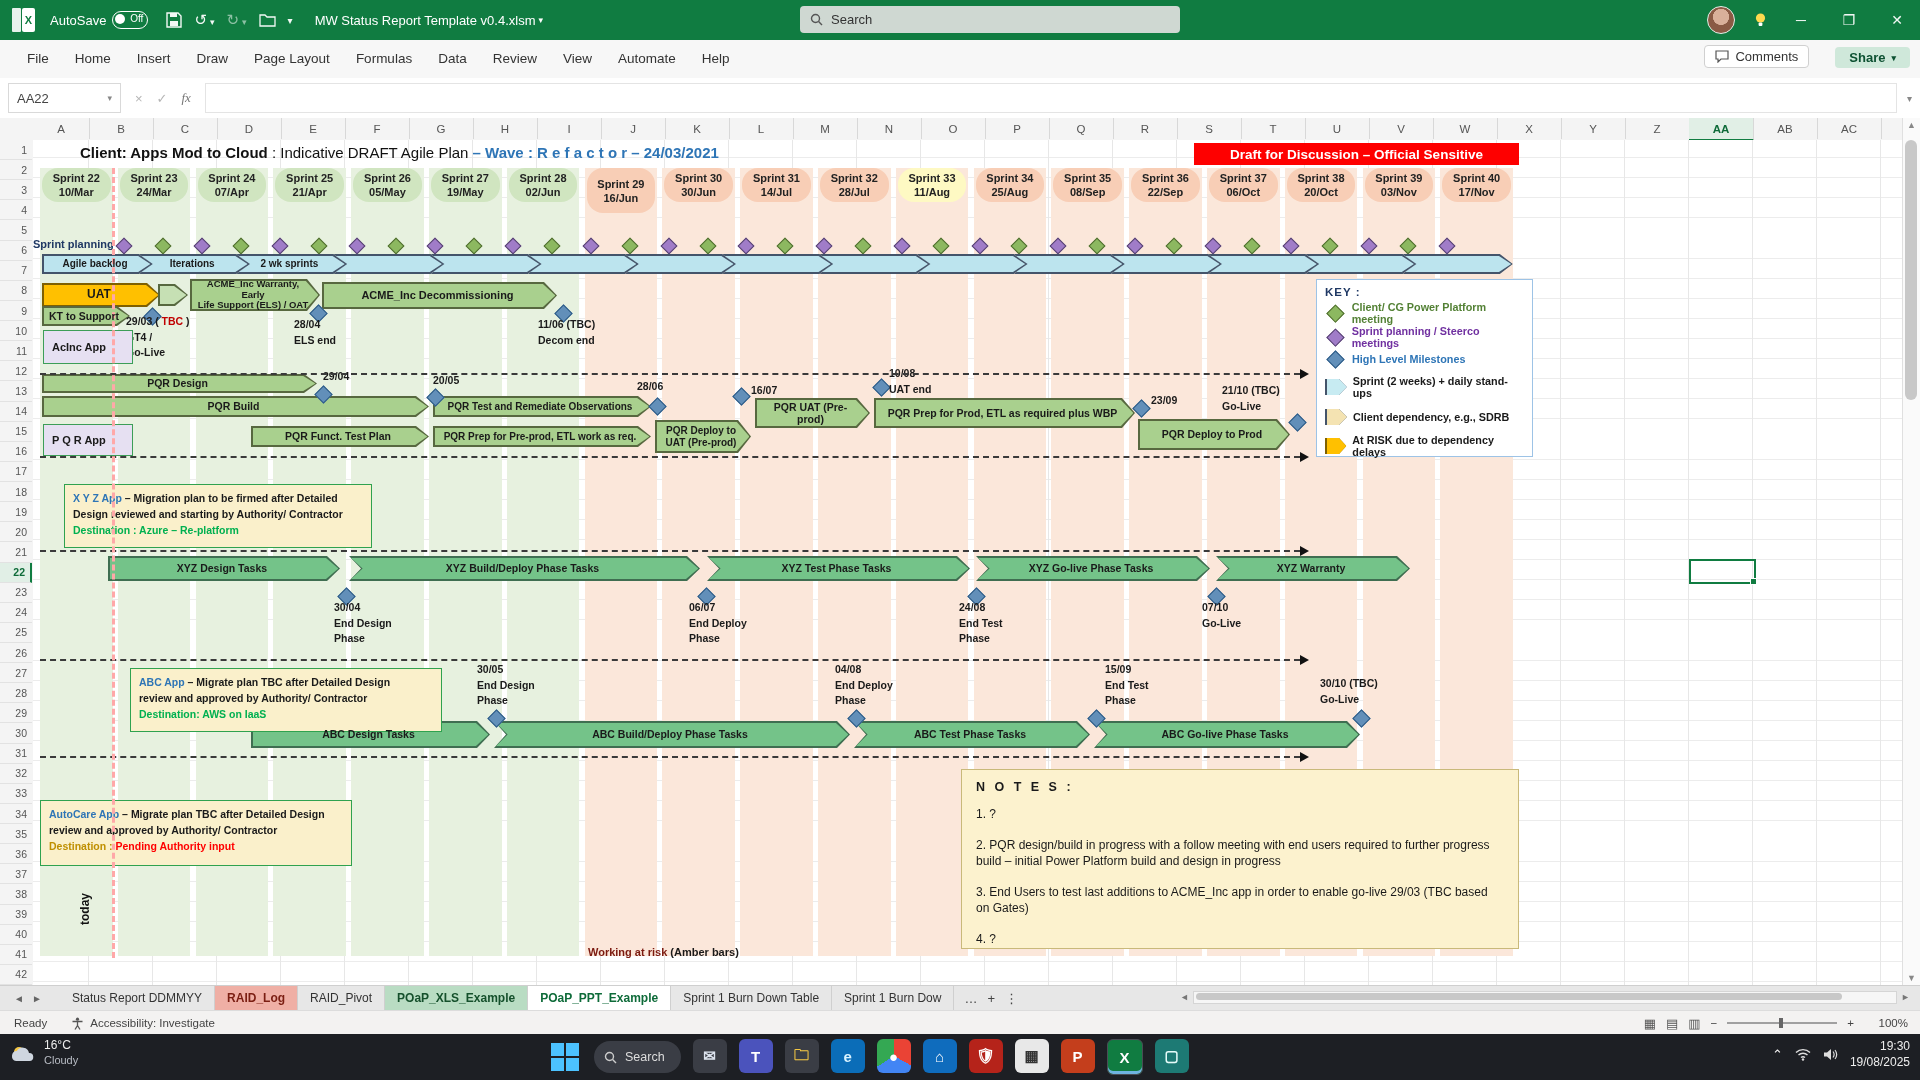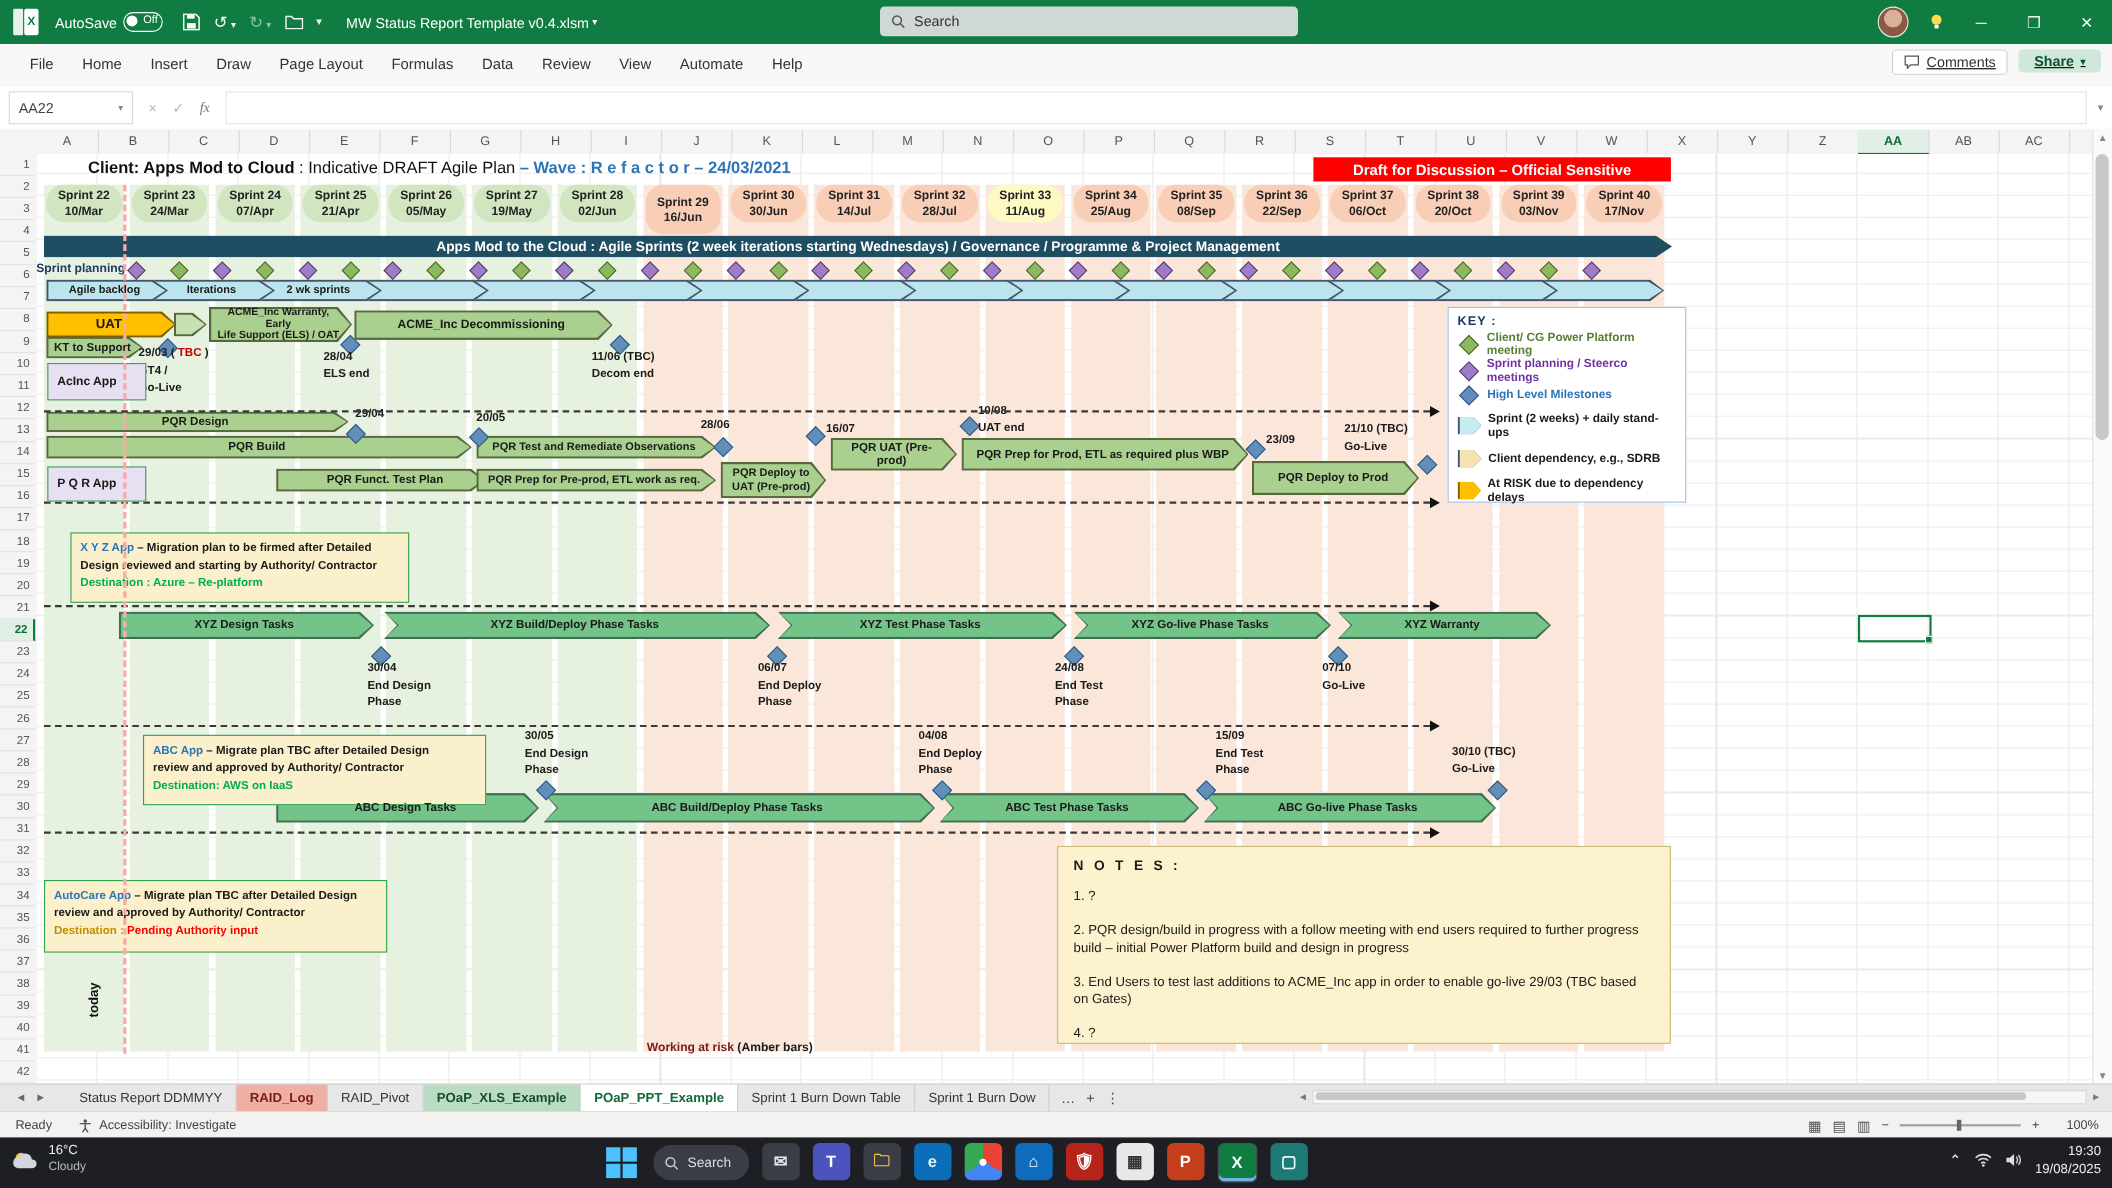--- a/index.html
+++ b/index.html
@@ -23,21 +23,21 @@
     display:flex;align-items:center;color:#333;font-size:13px;}
   #tb-search svg{margin:0 8px 0 10px;}
   #tb-right{position:absolute;right:8px;top:0;height:40px;display:flex;align-items:center;gap:18px;}
   .winbtn{width:30px;text-align:center;font-size:14px;opacity:.95;}
   #avatar{width:26px;height:26px;border-radius:50%;background:radial-gradient(circle at 50% 38%,#d9b09a 0 38%,#8a5a44 40% 100%);border:1px solid #e5efe9;}
   
   #menubar{position:absolute;left:0;top:40px;width:1920px;height:38px;background:#f7f7f7;border-bottom:1px solid #e1e1e1;
     display:flex;align-items:center;font-size:13.5px;color:#333;}
   .menu-item{padding:0 13px;line-height:38px;}
   .menu-item.first{margin-left:14px;}
-  #menu-right{position:absolute;right:10px;top:45px;display:flex;gap:10px;align-items:flex-start;font-size:13px;text-decoration:underline;}
+  #menu-right{position:absolute;right:10px;top:45px;display:flex;gap:26px;align-items:flex-end;font-size:13px;}
   #comments-btn{border:1px solid #d0d0d0;border-radius:4px;padding:3px 10px;background:#fff;display:flex;gap:6px;align-items:center;color:#333;}
   #share-btn{border-radius:4px;padding:3px 14px;background:#cfe8da;color:#0d5132;font-weight:bold;display:flex;gap:6px;align-items:center;}
   
   #formulabar{position:absolute;left:0;top:78px;width:1920px;height:40px;background:#fff;border-bottom:1px solid #d9d9d9;
     display:flex;align-items:center;font-size:13px;color:#444;}
   #namebox{width:95px;height:28px;border:1px solid #d9d9d9;margin-left:8px;display:flex;align-items:center;justify-content:space-between;padding:0 8px;text-align:right;}
   .fx-icons{display:flex;gap:14px;margin-left:14px;color:#b5b5b5;align-items:center;}
   #formula-input{flex:1;height:28px;border:1px solid #e4e4e4;margin:0 10px 0 14px;background:#fff;}
   
   #colheaders{position:absolute;left:0;top:118px;width:1903px;height:22px;background:#f4f4f4;border-bottom:1px solid #cfcfcf;}
@@ -401,21 +401,20 @@
         <div class="stripe" style="left: 1407.4px; width: 72.5px; background: rgb(251, 231, 218);"></div>
         <div class="sprintbox" style="left: 1409.4px; top: 28px; width: 68.5px; height: 34px; background: rgb(248, 206, 182);">
           <span>Sprint 40</span>
           <span>17/Nov</span>
         </div>
       </div>
     <div id="title-row" style="left:47px;top:4px;">
       <b>Client: Apps Mod to Cloud</b><span> : Indicative DRAFT Agile Plan </span><b style="color:#2E75B6;">– Wave :  R e f a c t o r  –  24/03/2021</b>
     </div>
     <div id="draft-banner" style="left:1161px;top:3px;width:325px;height:22px;">Draft for Discussion – Official Sensitive</div>
-    <div id="main-banner" style="left:7px;top:74px;width:1480px;height:20px;">Apps Mod to the Cloud : Agile Sprints (2 week iterations starting Wednesdays) / Governance / Programme &amp; Project Management</div>
     <div id="sprintplan-lbl" style="left:0px;top:98px;">Sprint planning</div>
     <div id="gantt">
         <div class="diamond" style="left: 85px; top: 100px; width: 10px; height: 10px; background: rgb(160, 124, 200); border: 1.5px solid rgb(84, 64, 110);"></div>
         <div class="diamond" style="left: 123.9px; top: 100px; width: 10px; height: 10px; background: rgb(140, 184, 96); border: 1.5px solid rgb(78, 107, 46);"></div>
         <div class="diamond" style="left: 162.8px; top: 100px; width: 10px; height: 10px; background: rgb(160, 124, 200); border: 1.5px solid rgb(84, 64, 110);"></div>
         <div class="diamond" style="left: 201.7px; top: 100px; width: 10px; height: 10px; background: rgb(140, 184, 96); border: 1.5px solid rgb(78, 107, 46);"></div>
         <div class="diamond" style="left: 240.6px; top: 100px; width: 10px; height: 10px; background: rgb(160, 124, 200); border: 1.5px solid rgb(84, 64, 110);"></div>
         <div class="diamond" style="left: 279.5px; top: 100px; width: 10px; height: 10px; background: rgb(140, 184, 96); border: 1.5px solid rgb(78, 107, 46);"></div>
         <div class="diamond" style="left: 318.4px; top: 100px; width: 10px; height: 10px; background: rgb(160, 124, 200); border: 1.5px solid rgb(84, 64, 110);"></div>
         <div class="diamond" style="left: 357.3px; top: 100px; width: 10px; height: 10px; background: rgb(140, 184, 96); border: 1.5px solid rgb(78, 107, 46);"></div>
@@ -463,21 +462,21 @@
         <div class="bar" style="left: 1369.8px; top: 114px; width: 110px; height: 20px; font-size: 10px;"><div class="edge sh-tn" style="background: rgb(68, 84, 106);"></div><div class="fill sh-tn" style="background: rgb(188, 228, 238);"></div><div class="txt"></div></div>
         <div class="bar" style="left: 9px; top: 143px; width: 118px; height: 24px; font-size: 12px;"><div class="edge sh-t" style="background: rgb(127, 96, 0);"></div><div class="fill sh-t" style="background: rgb(255, 192, 0);"></div><div class="txt">UAT</div></div>
         <div class="bar" style="left: 125px; top: 144px; width: 30px; height: 22px; font-size: 10.5px;"><div class="edge sh-t" style="background: rgb(87, 104, 63);"></div><div class="fill sh-t" style="background: rgb(198, 224, 180);"></div><div class="txt"></div></div>
         <div class="bar" style="left: 157px; top: 139px; width: 130px; height: 32px; font-size: 9.5px;"><div class="edge sh-t" style="background: rgb(87, 104, 63);"></div><div class="fill sh-t" style="background: rgb(169, 208, 142);"></div><div class="txt">ACME_Inc Warranty, Early
 Life Support (ELS)  /  OAT</div></div>
         <div class="bar" style="left: 289px; top: 142px; width: 235px; height: 27px; font-size: 11px;"><div class="edge sh-t" style="background: rgb(87, 104, 63);"></div><div class="fill sh-t" style="background: rgb(169, 208, 142);"></div><div class="txt">ACME_Inc Decommissioning</div></div>
         <div class="bar" style="left: 9px; top: 166px; width: 88px; height: 20px; font-size: 10.5px;"><div class="edge sh-t" style="background: rgb(87, 104, 63);"></div><div class="fill sh-t" style="background: rgb(169, 208, 142);"></div><div class="txt">KT to Support</div></div>
         <div class="bar" style="left: 9px; top: 234px; width: 275px; height: 19px; font-size: 10.5px;"><div class="edge sh-t" style="background: rgb(87, 104, 63);"></div><div class="fill sh-t" style="background: rgb(169, 208, 142);"></div><div class="txt">PQR Design</div></div>
         <div class="bar" style="left: 9px; top: 256px; width: 387px; height: 21px; font-size: 10.5px;"><div class="edge sh-t" style="background: rgb(87, 104, 63);"></div><div class="fill sh-t" style="background: rgb(169, 208, 142);"></div><div class="txt">PQR Build</div></div>
         <div class="bar" style="left: 400px; top: 256px; width: 218px; height: 21px; font-size: 10px;"><div class="edge sh-t" style="background: rgb(87, 104, 63);"></div><div class="fill sh-t" style="background: rgb(169, 208, 142);"></div><div class="txt">PQR Test and Remediate Observations</div></div>
-        <div class="bar" style="left: 218px; top: 286px; width: 178px; height: 21px; font-size: 10.5px; padding-left: 12px;"><div class="edge sh-t" style="background: rgb(87, 104, 63);"></div><div class="fill sh-t" style="background: rgb(169, 208, 142);"></div><div class="txt">PQR Funct. Test Plan</div></div>
+        <div class="bar" style="left: 218px; top: 286px; width: 178px; height: 21px; font-size: 10.5px;"><div class="edge sh-t" style="background: rgb(87, 104, 63);"></div><div class="fill sh-t" style="background: rgb(169, 208, 142);"></div><div class="txt">PQR Funct. Test Plan</div></div>
         <div class="bar" style="left: 400px; top: 286px; width: 218px; height: 21px; font-size: 10px;"><div class="edge sh-t" style="background: rgb(87, 104, 63);"></div><div class="fill sh-t" style="background: rgb(169, 208, 142);"></div><div class="txt">PQR Prep for Pre-prod, ETL work as req.</div></div>
         <div class="bar" style="left: 622px; top: 280px; width: 96px; height: 33px; font-size: 10px;"><div class="edge sh-t" style="background: rgb(87, 104, 63);"></div><div class="fill sh-t" style="background: rgb(169, 208, 142);"></div><div class="txt">PQR Deploy to
 UAT (Pre-prod)</div></div>
         <div class="bar" style="left: 722px; top: 258px; width: 115px; height: 30px; font-size: 10.5px;"><div class="edge sh-t" style="background: rgb(87, 104, 63);"></div><div class="fill sh-t" style="background: rgb(169, 208, 142);"></div><div class="txt">PQR UAT (Pre-prod)</div></div>
         <div class="bar" style="left: 841px; top: 258px; width: 261px; height: 30px; font-size: 10.5px;"><div class="edge sh-t" style="background: rgb(87, 104, 63);"></div><div class="fill sh-t" style="background: rgb(169, 208, 142);"></div><div class="txt">PQR Prep for Prod, ETL as required plus WBP</div></div>
         <div class="bar" style="left: 1105px; top: 279px; width: 152px; height: 31px; font-size: 10.5px;"><div class="edge sh-t" style="background: rgb(87, 104, 63);"></div><div class="fill sh-t" style="background: rgb(169, 208, 142);"></div><div class="txt">PQR Deploy to Prod</div></div>
         <div class="bar" style="left: 75px; top: 416px; width: 232px; height: 25px; font-size: 10.5px;"><div class="edge sh-t" style="background: rgb(63, 110, 81);"></div><div class="fill sh-t" style="background: rgb(116, 195, 137);"></div><div class="txt">XYZ Design Tasks</div></div>
         <div class="bar" style="left: 316px; top: 416px; width: 351px; height: 25px; font-size: 10.5px;"><div class="edge sh-tn" style="background: rgb(63, 110, 81);"></div><div class="fill sh-tn" style="background: rgb(116, 195, 137);"></div><div class="txt">XYZ Build/Deploy Phase Tasks</div></div>
         <div class="bar" style="left: 674px; top: 416px; width: 263px; height: 25px; font-size: 10.5px;"><div class="edge sh-tn" style="background: rgb(63, 110, 81);"></div><div class="fill sh-tn" style="background: rgb(116, 195, 137);"></div><div class="txt">XYZ Test Phase Tasks</div></div>
         <div class="bar" style="left: 943px; top: 416px; width: 234px; height: 25px; font-size: 10.5px;"><div class="edge sh-tn" style="background: rgb(63, 110, 81);"></div><div class="fill sh-tn" style="background: rgb(116, 195, 137);"></div><div class="txt">XYZ Go-live Phase Tasks</div></div>

